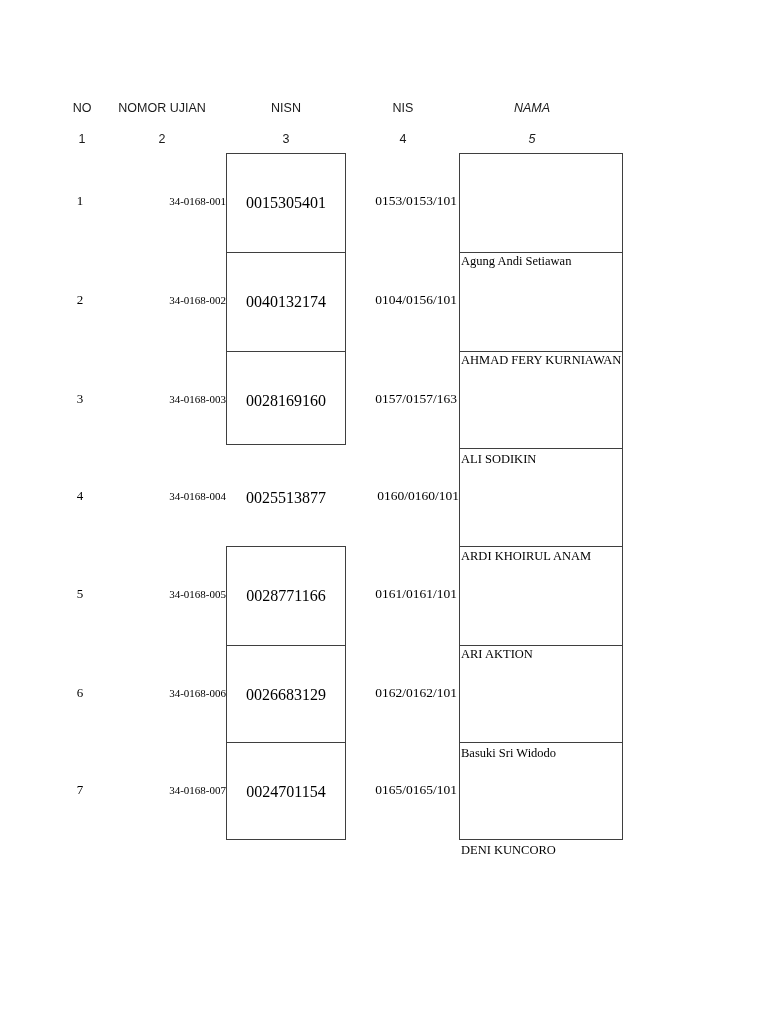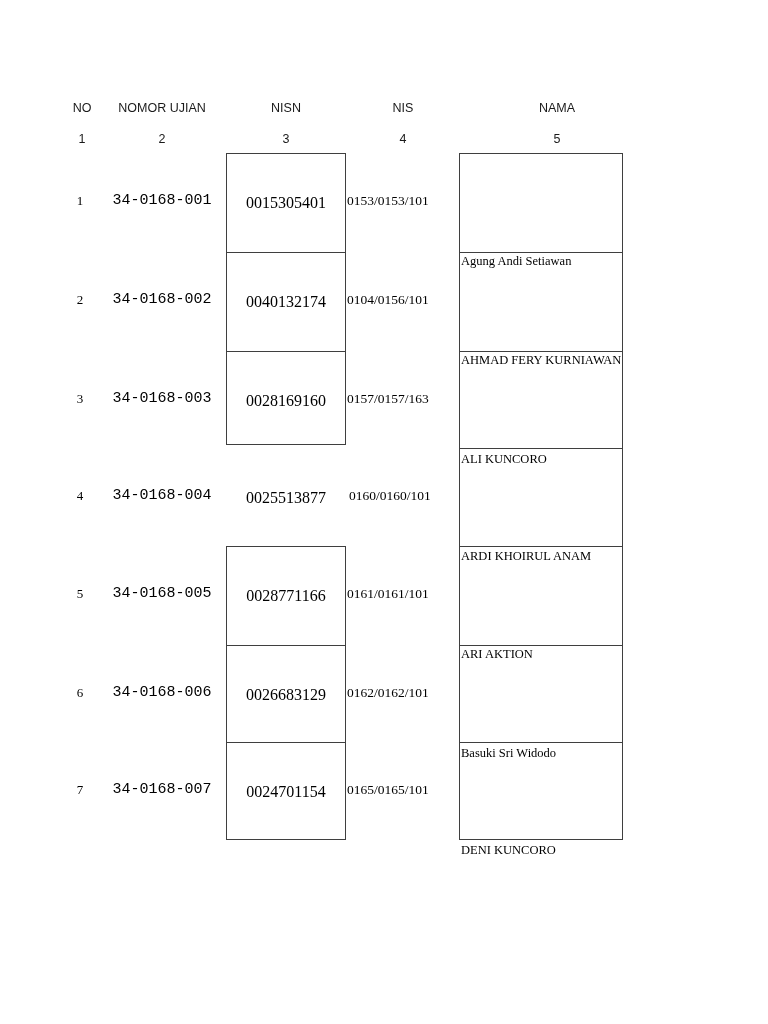--- a/index.html
+++ b/index.html
@@ -40,21 +40,21 @@
     font-size: 12.5px;
     line-height: 20px;
     white-space: nowrap;
     color: #1a1a1a;
   }
 
   .h-no     { left: 62px;  width: 40px; }
   .h-nomor  { left: 100px; width: 124px; }
   .h-nisn   { left: 226px; width: 120px; }
   .h-nis    { left: 360px; width: 86px; }
-  .h-nama   { left: 475px; width: 164px; }
+  .h-nama   { left: 450px; width: 164px; font-style: italic; }
 
   
   .row {
     position: absolute;
     left: 0;
     width: 768px;
     height: 99px;
   }
 
   .c-no {
@@ -64,40 +64,39 @@
     top: 40px;
     text-align: center;
     font-size: 13px;
     line-height: 16px;
   }
   .c-nomor {
     position: absolute;
     left: 98px;
     width: 128px;
     top: 40px;
-    text-align: center;
-    font-size: 15px;
-    line-height: 16px;
-    font-family: Liberation Mono, monospace;
+    text-align: right;
+    font-size: 11px;
+    line-height: 16px;
   }
   .c-nisn {
     position: absolute;
     left: 226px;
     width: 120px;
     top: 42px;
     text-align: center;
     font-size: 16px;
     line-height: 16px;
   }
   .c-nis {
     position: absolute;
     left: 347px;
     width: 110px;
     top: 40px;
-    text-align: left;
+    text-align: right;
     font-size: 13.5px;
     line-height: 16px;
   }
   .c-nis.indent { left: 349px; }
 
   .c-nama {
     position: absolute;
     left: 461px;
     width: 160px;
     top: 80px;
@@ -191,21 +190,21 @@
     <div class="c-nisn">0040132174</div>
     <div class="c-nis">0104/0156/101</div>
     <div class="c-nama">AHMAD FERY KURNIAWAN</div>
   </div>
 
   <div class="row" style="top:351px">
     <div class="c-no">3</div>
     <div class="c-nomor">34-0168-003</div>
     <div class="c-nisn">0028169160</div>
     <div class="c-nis">0157/0157/163</div>
-    <div class="c-nama">ALI KUNCORO</div>
+    <div class="c-nama">ALI SODIKIN</div>
   </div>
 
   <div class="row" style="top:448px">
     <div class="c-no">4</div>
     <div class="c-nomor">34-0168-004</div>
     <div class="c-nisn">0025513877</div>
     <div class="c-nis indent">0160/0160/101</div>
     <div class="c-nama">ARDI KHOIRUL ANAM</div>
   </div>
 

